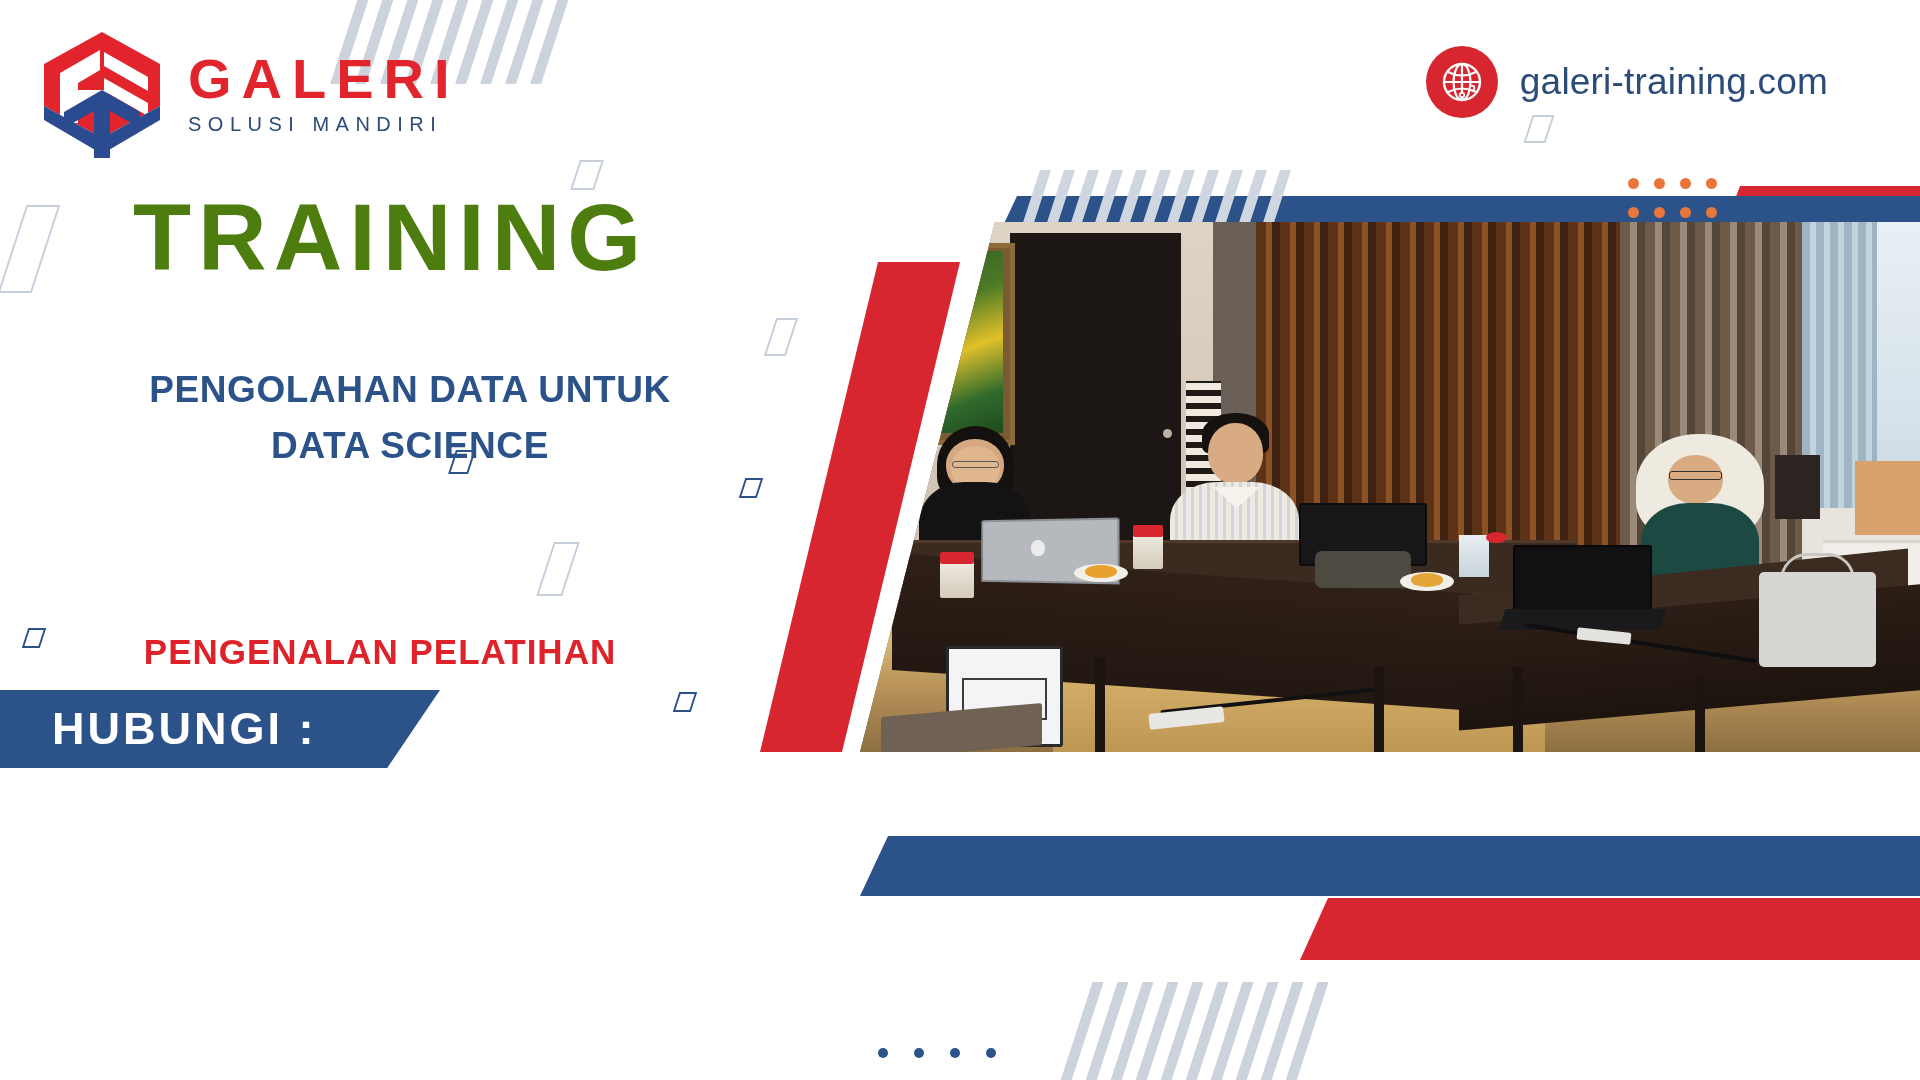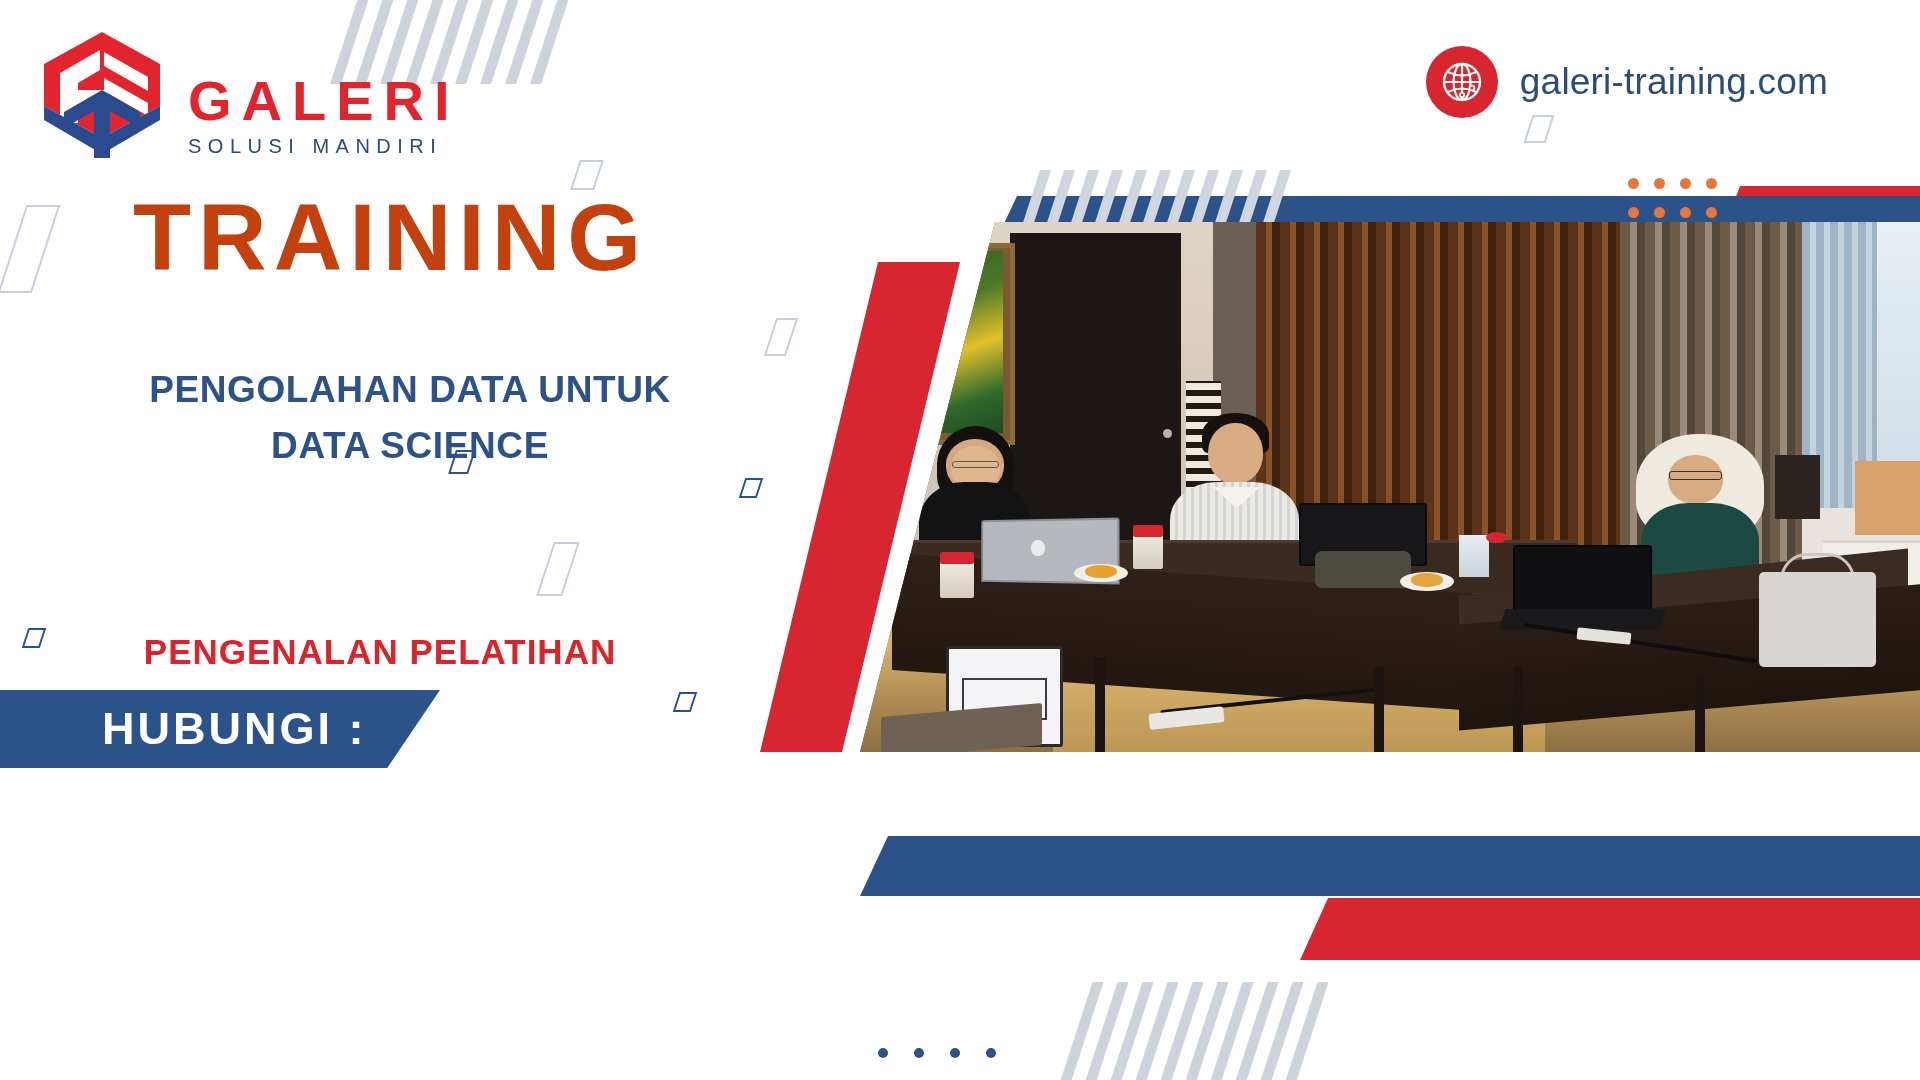--- a/index.html
+++ b/index.html
@@ -167,62 +167,62 @@
   .bag   { left:42.5%; top:62%; width:9%; height:7%; background:#4d4a42; border-radius:7px; }
   .handbag{ left:84%; top:66%; width:11%; height:18%; background:#d8d6d2; border-radius:5px; }
   .handbag-h{ left:86%; top:62.5%; width:7%; height:5%; border:3px solid #cac7c2; border-bottom:none; border-radius:40px 40px 0 0; }
 
   .cable1{ left:62%; top:79%; width:22%; height:4px; background:#0e0e10; border-radius:4px; transform:rotate(9deg); }
   .cable2{ left:28%; top:90%; width:20%; height:4px; background:#111; border-radius:4px; transform:rotate(-6deg); }
   .strip { left:27%; top:92%; width:7%; height:3%; background:#e9e7e3; border-radius:3px; transform:rotate(-6deg); }
   .phone { left:67%; top:77%; width:5%; height:2.2%; background:#e4e2de; border-radius:2px; transform:rotate(6deg); }
 
   
-  .logo-block { position:absolute; top:28px; left:38px; display:flex; align-items:flex-end; gap:22px; z-index:10; }
+  .logo-block { position:absolute; top:28px; left:38px; display:flex; align-items:center; gap:22px; z-index:10; }
   .logo-mark { width:128px; height:130px; }
   .logo-text { display:flex; flex-direction:column; }
   .logo-title {
     font-size:56px; font-weight:700; color:#e2252c; letter-spacing:10px; line-height:1;
   }
   .logo-sub {
     font-size:20px; font-weight:400; color:#2b4b78; letter-spacing:6.5px; margin-top:6px;
   }
 
   
   .site-block { position:absolute; top:46px; right:92px; display:flex; align-items:center; gap:22px; z-index:10; }
   .globe-circle {
     width:72px; height:72px; border-radius:50%; background:#d7262f;
     display:flex; align-items:center; justify-content:center;
   }
   .site-url { font-size:37px; color:#2b4b78; letter-spacing:.2px; }
 
   
   .headline {
     position:absolute; top:190px; left:133px; z-index:9;
-    font-size:95px; font-weight:700; color:#c2410c; letter-spacing:7px; line-height:1;
+    font-size:95px; font-weight:700; color:#4d7c0f; letter-spacing:7px; line-height:1;
   }
   .subhead {
     position:absolute; top:362px; left:60px; width:700px; z-index:9;
     text-align:center; color:#2b5289; font-weight:700;
     font-size:37px; line-height:1.5; letter-spacing:.6px;
   }
   .cta-red {
     position:absolute; top:632px; left:60px; width:640px; z-index:9;
     text-align:center; color:#dd2229; font-weight:700;
     font-size:35px; letter-spacing:1px;
   }
 
   .hubungi-bar {
     position:absolute; top:690px; left:0; width:440px; height:78px; z-index:8;
     background:#2b5289;
     clip-path: polygon(0 0, 100% 0, 88% 100%, 0 100%);
     display:flex; align-items:center;
   }
   .hubungi-text {
-    color:#ffffff; font-size:45px; font-weight:700; letter-spacing:3px; padding-left:102px;
+    color:#ffffff; font-size:45px; font-weight:700; letter-spacing:3px; padding-left:52px;
   }
 
   
   .contact-row { position:absolute; bottom:36px; left:42px; display:flex; align-items:center; gap:34px; z-index:10; }
   .contact-item { display:flex; align-items:center; gap:20px; }
   .contact-circle { width:62px; height:62px; border-radius:50%; background:#d7262f; display:flex; align-items:center; justify-content:center; }
   .contact-text { font-size:36px; color:#2b5289; }
 
   .footer-dots { position:absolute; bottom:22px; left:878px; display:flex; gap:26px; z-index:10; }
   .footer-dots i { width:10px; height:10px; border-radius:50%; background:#2b5289; display:block; }

